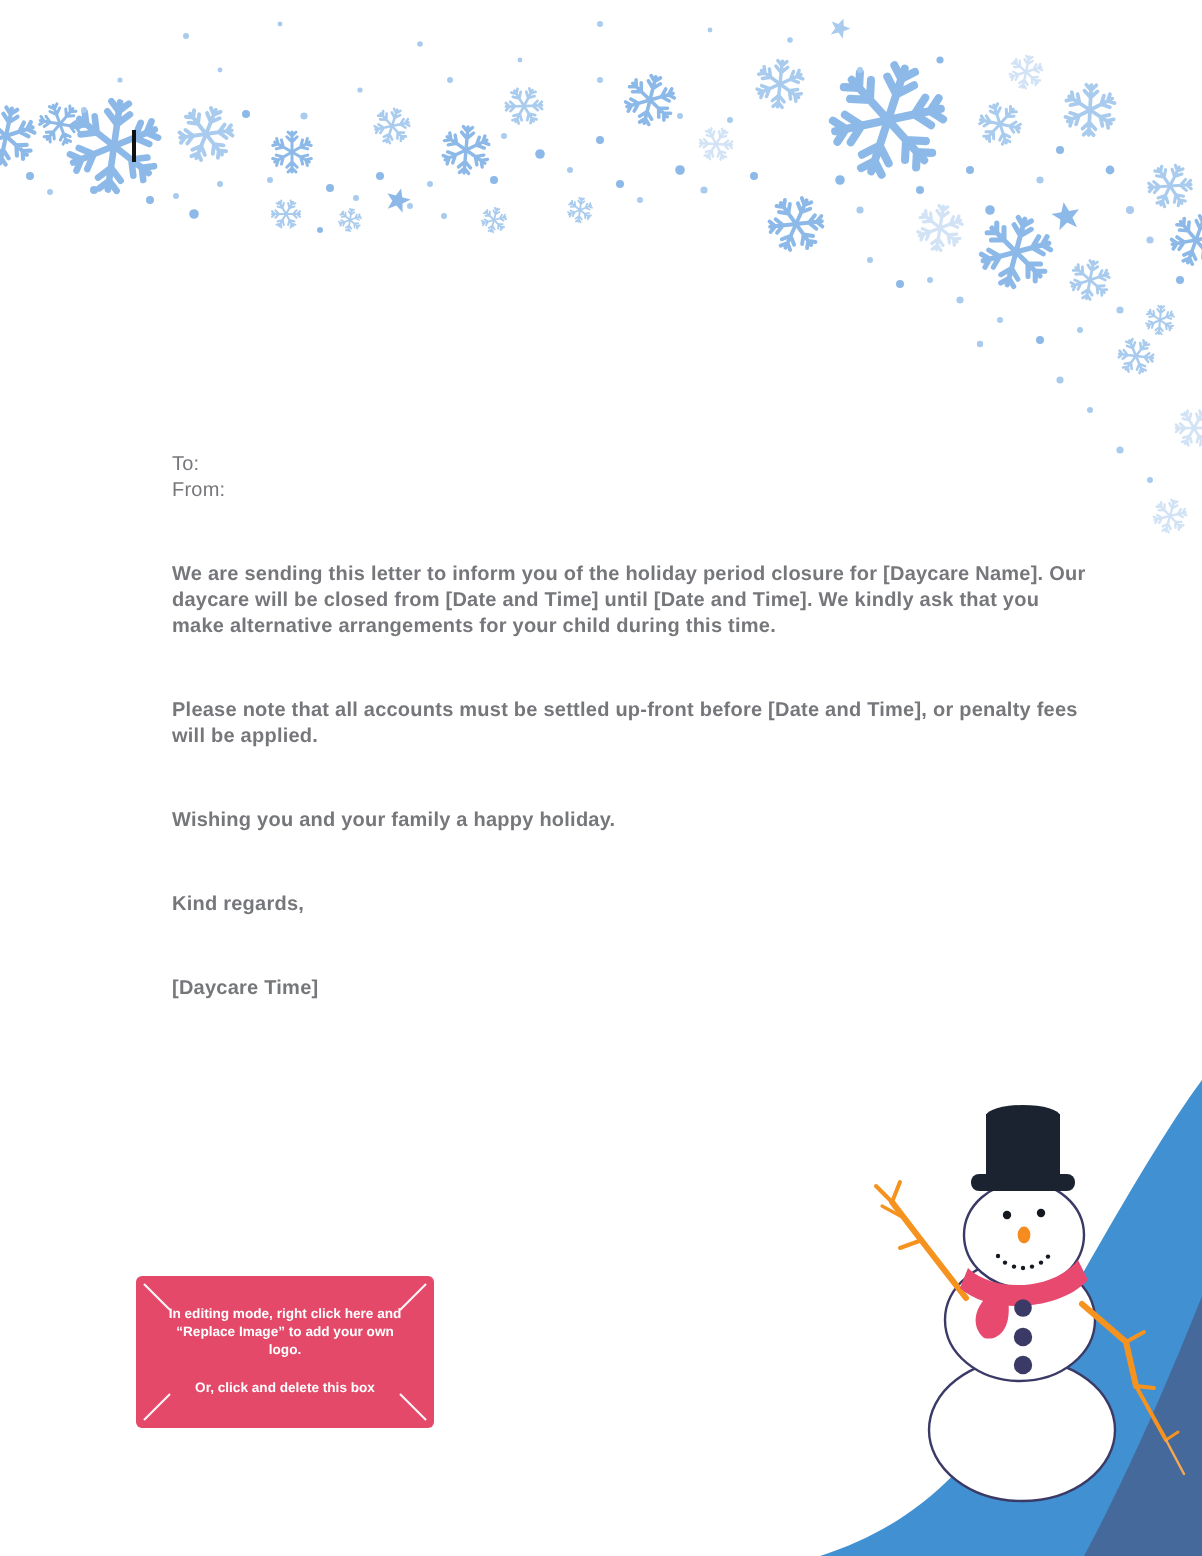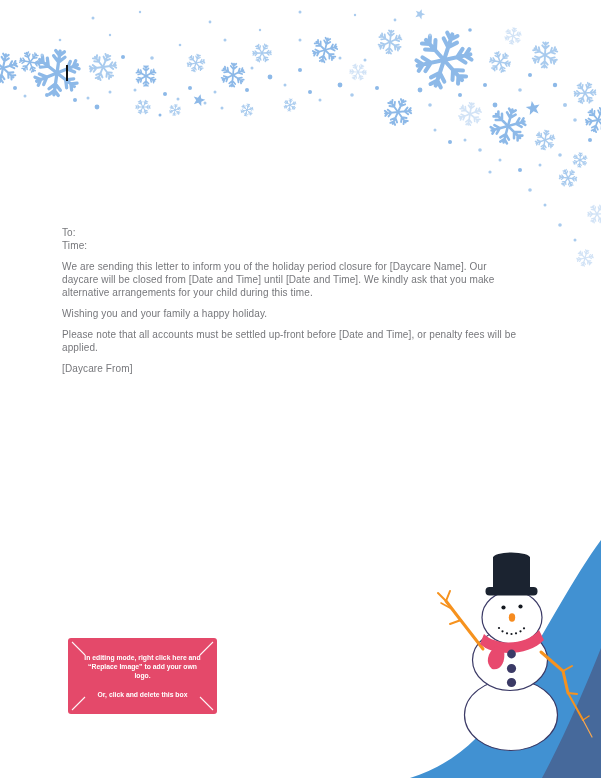--- a/index.html
+++ b/index.html
@@ -15,24 +15,24 @@
   body{width:601px;height:778px;background:var(--page-bg);
        font-family:"Liberation Sans", sans-serif;overflow:hidden;position:relative;}
   .page{position:absolute;inset:0;background:var(--page-bg);}
 
   svg.snowband{position:absolute;left:0;top:0;pointer-events:none;}
   .fl-m{stroke:var(--snowflake-medium);} .fl-l{stroke:var(--snowflake-light);} .fl-p{stroke:var(--snowflake-pale);}
   .dot-m{fill:var(--snowflake-medium);} .dot-l{fill:var(--snowflake-light);}
 
   .caret{position:absolute;left:66px;top:65px;width:1.6px;height:16px;background:var(--caret-black);}
 
-  .letter{position:absolute;left:62px;top:226px;width:458px;
+  .letter{position:absolute;left:86px;top:226px;width:458px;
           color:var(--body-text);font-size:10px;line-height:13px;letter-spacing:.12px;}
   .letter p{margin:0;}
-  .letter p.para{margin-top:8px;}
+  .letter p.para{margin-top:29px;font-weight:bold;}
 
   .logo-box{position:absolute;left:68px;top:638px;width:149px;height:76px;
             background:var(--placeholder-pink);border-radius:3px;
             color:var(--placeholder-text);text-align:center;box-sizing:border-box;
             padding:15px 13px 0;font-weight:bold;font-size:6.8px;line-height:9.2px;cursor:pointer;}
   .logo-box p{margin:0;}
   .logo-box p + p{margin-top:9px;}
   .logo-box svg.corners{position:absolute;left:0;top:0;}
 
   svg.corner-art{position:absolute;left:380px;top:520px;pointer-events:none;}
@@ -157,25 +157,26 @@
     <circle class="dot-l" cx="140" cy="12" r="1.2"></circle>
       <circle class="dot-l" cx="210" cy="22" r="1.4"></circle>
     <circle class="dot-l" cx="60" cy="40" r="1.3"></circle>
       <circle class="dot-l" cx="110" cy="35" r="1.2"></circle>
   </svg>
 
   <div class="caret"></div>
 
   <div class="letter">
     <p class="hline">To:</p>
-    <p class="hline">Time:</p>
+    <p class="hline">From:</p>
     <p class="para">We are sending this letter to inform you of the holiday period closure for [Daycare Name]. Our daycare will be closed from [Date and Time] until [Date and Time]. We kindly ask that you make alternative arrangements for your child during this time.</p>
+    <p class="para">Please note that all accounts must be settled up-front before [Date and Time], or penalty fees will be applied.</p>
     <p class="para">Wishing you and your family a happy holiday.</p>
-    <p class="para">Please note that all accounts must be settled up-front before [Date and Time], or penalty fees will be applied.</p>
-    <p class="para">[Daycare From]</p>
+    <p class="para">Kind regards,</p>
+    <p class="para">[Daycare Time]</p>
   </div>
 
   <div class="logo-box">
     <svg class="corners" width="149" height="76" viewBox="0 0 149 76" aria-hidden="true">
       <g stroke="#ffffff" stroke-width="1.1" opacity="0.95">
         <line x1="4" y1="4" x2="17" y2="17"></line>
         <line x1="145" y1="4" x2="132" y2="17"></line>
         <line x1="4" y1="72" x2="17" y2="59"></line>
         <line x1="145" y1="72" x2="132" y2="59"></line>
       </g>

